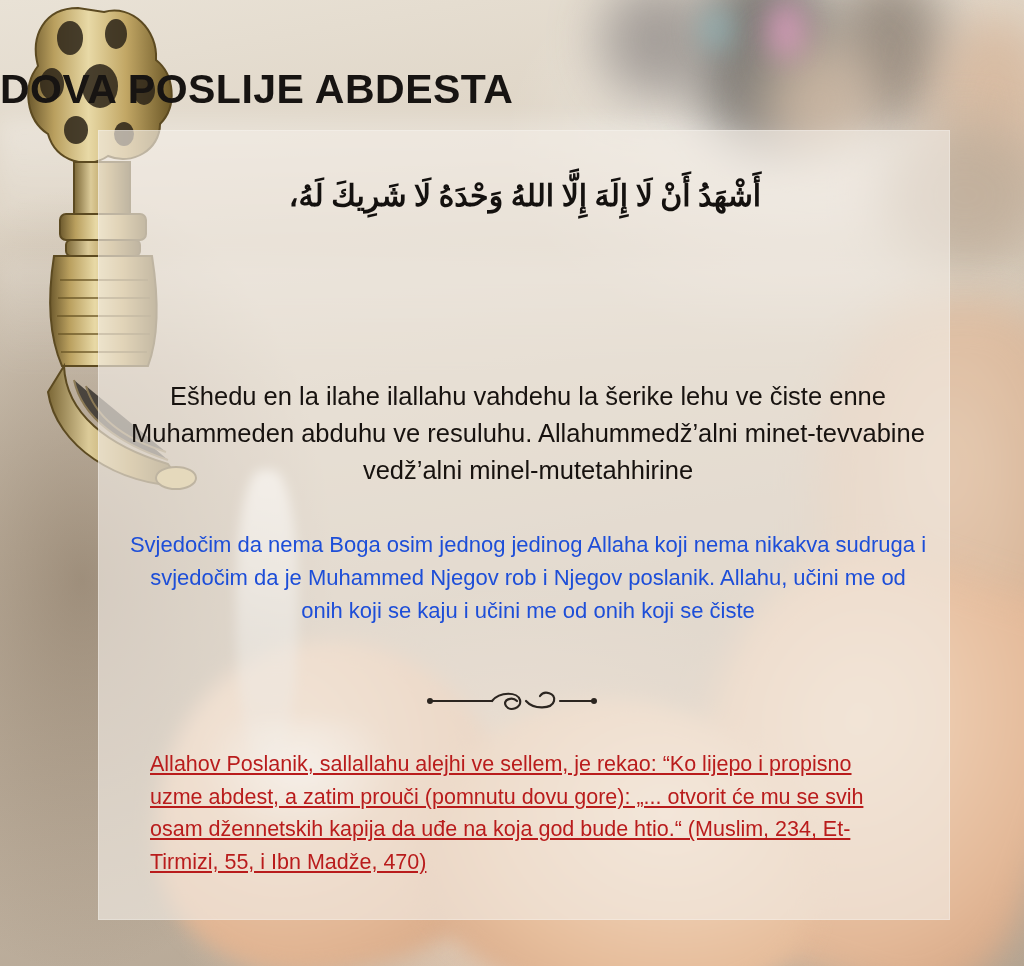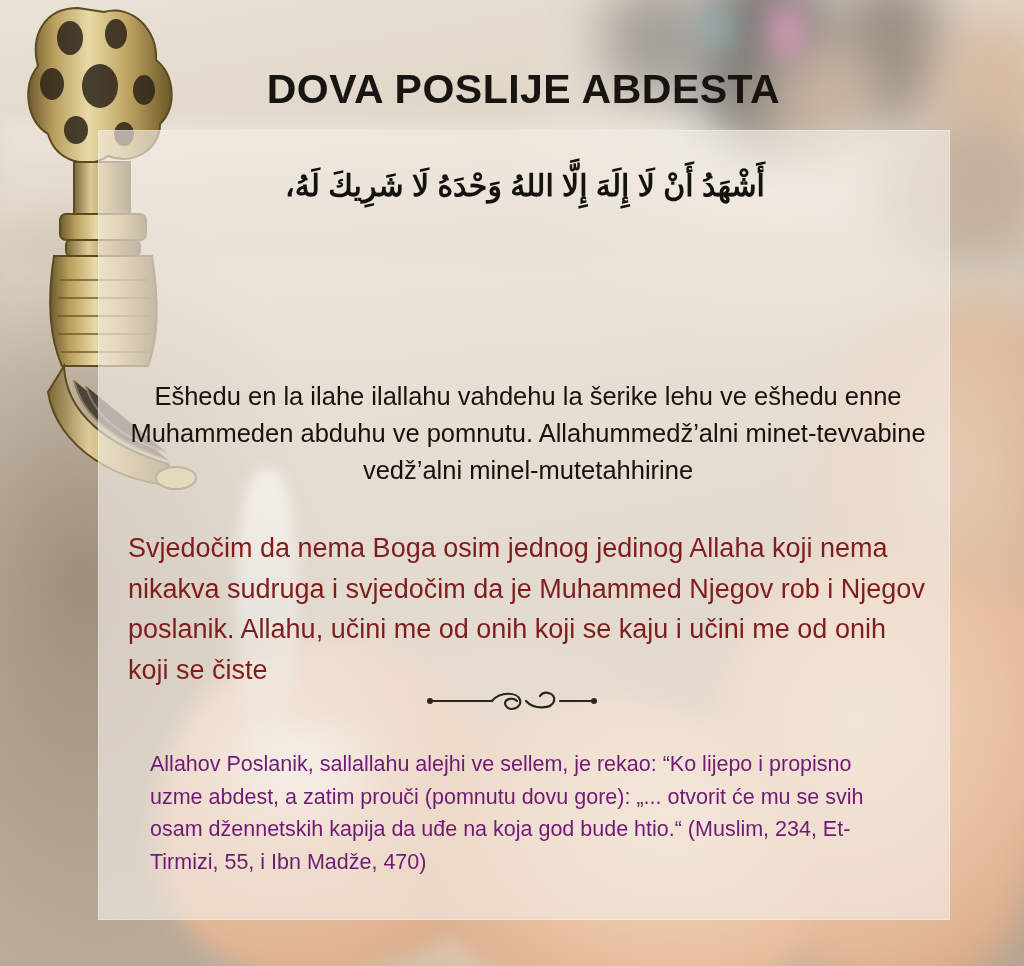--- a/index.html
+++ b/index.html
@@ -115,80 +115,79 @@
     left: 98px; top: 130px;
     width: 852px; height: 790px;
     background: rgba(241,236,228,0.66);
     box-shadow: 0 0 0 1px rgba(255,255,255,0.25) inset;
   }
 
   
   .title {
     position: absolute;
     left: 0; right: 0; top: 66px;
-    text-align: center;
     font-size: 41px;
     font-weight: bold;
     letter-spacing: .5px;
     color: #171412;
     font-family: "Liberation Sans", sans-serif;
-    padding-left: 23px;
   }
 
   .arabic {
     position: absolute;
     left: 120px; width: 810px;
-    top: 160px;
+    top: 170px;
     text-align: center;
     direction: rtl;
     color: #14110f;
-    font-family: Liberation Sans, sans-serif;
+    font-family: Liberation Serif, serif;
     font-size: 30px;
     line-height: 1.72;
     font-weight: 600;
   }
   .arabic div { white-space: nowrap; }
 
   .translit {
     position: absolute;
     left: 128px; width: 800px;
     top: 378px;
     text-align: center;
     color: #17120f;
     font-size: 25.5px;
     line-height: 1.46;
   }
 
   .meaning {
     position: absolute;
     left: 128px; width: 800px;
     top: 528px;
-    text-align: left;
-    color: #7f1d1d;
-    font-size: 27px;
+    text-align: center;
+    color: #1d4ed8;
+    font-size: 22px;
     line-height: 1.5;
   }
 
   .divider {
     position: absolute;
     left: 0; right: 0; top: 686px;
     display: flex;
     justify-content: center;
     align-items: center;
     color: #2b2520;
   }
 
   .hadith {
     position: absolute;
     left: 150px; width: 760px;
     top: 748px;
-    color: #701a75;
+    color: #b91c1c;
     font-size: 21.5px;
     line-height: 1.52;
     text-align: left;
+    text-decoration: underline;
   }
 </style>
 </head>
 <body>
 
 <div id="poster">
 
   <div class="bg-base"></div>
   <div class="wall-band w1"></div>
   <div class="wall-band w2"></div>
@@ -263,21 +262,21 @@
   </div>
 
   <div class="card"></div>
 
   <div class="title">DOVA POSLIJE ABDESTA</div>
 
   <div class="arabic">
     <div>أَشْهَدُ أَنْ لَا إِلَهَ إِلَّا اللهُ وَحْدَهُ لَا شَرِيكَ لَهُ،</div>
   </div>
 
-  <div class="translit">Ešhedu en la ilahe ilallahu vahdehu la šerike lehu ve ešhedu enne Muhammeden abduhu ve pomnutu. Allahummedž’alni minet-tevvabine vedž’alni minel-mutetahhirine</div>
+  <div class="translit">Ešhedu en la ilahe ilallahu vahdehu la šerike lehu ve čiste enne Muhammeden abduhu ve resuluhu. Allahummedž’alni minet-tevvabine vedž’alni minel-mutetahhirine</div>
 
   <div class="meaning">Svjedočim da nema Boga osim jednog jedinog Allaha koji nema nikakva sudruga i svjedočim da je Muhammed Njegov rob i Njegov poslanik. Allahu, učini me od onih koji se kaju i učini me od onih koji se čiste</div>
 
   <div class="divider">
     <svg width="180" height="30" viewBox="0 0 180 30" aria-hidden="true">
       <g fill="none" stroke="#2b2520" stroke-width="2.2" stroke-linecap="round">
         <path d="M10 15 H70"></path>
         <path d="M70 15 C78 5 96 6 98 14 C100 22 88 26 84 20 C80 14 90 10 95 15"></path>
         <path d="M104 15 C112 24 130 23 132 15 C134 7 122 4 118 10"></path>
         <path d="M138 15 H170"></path>

